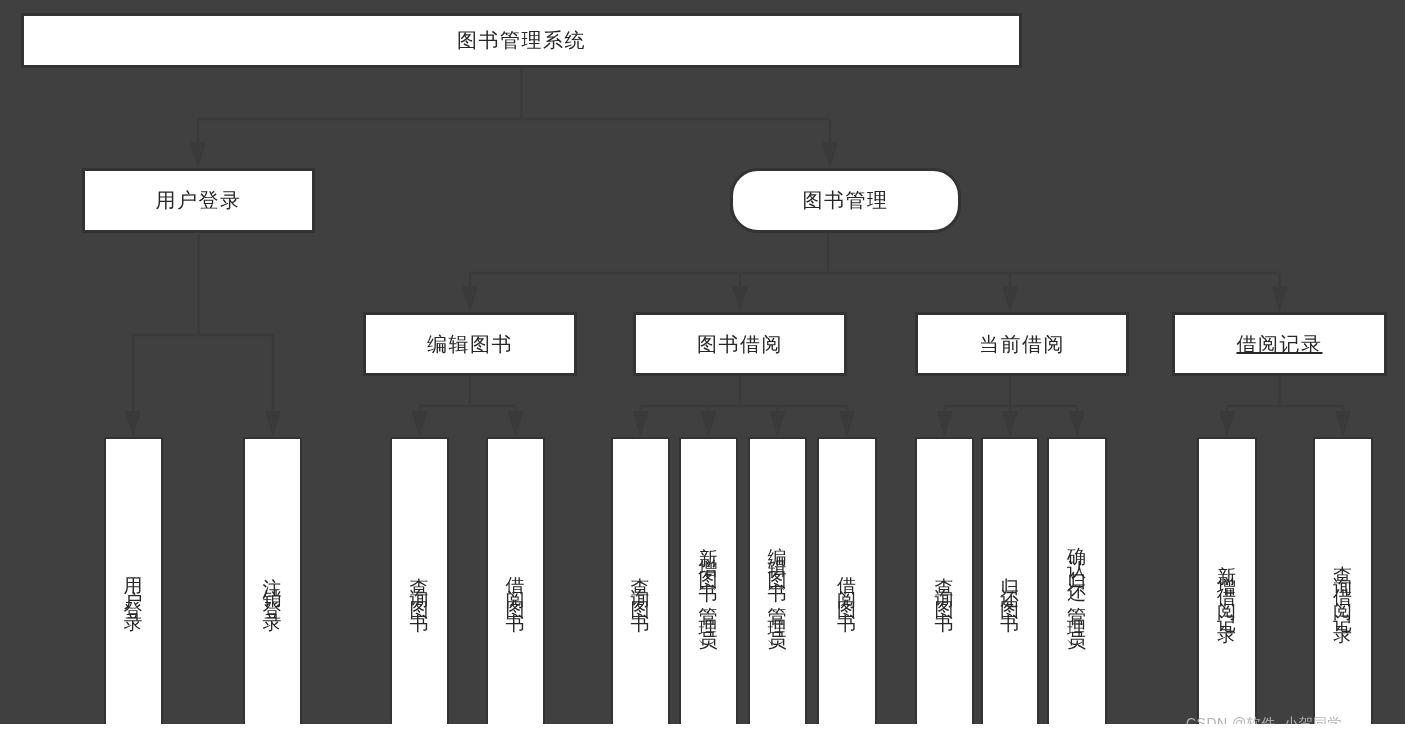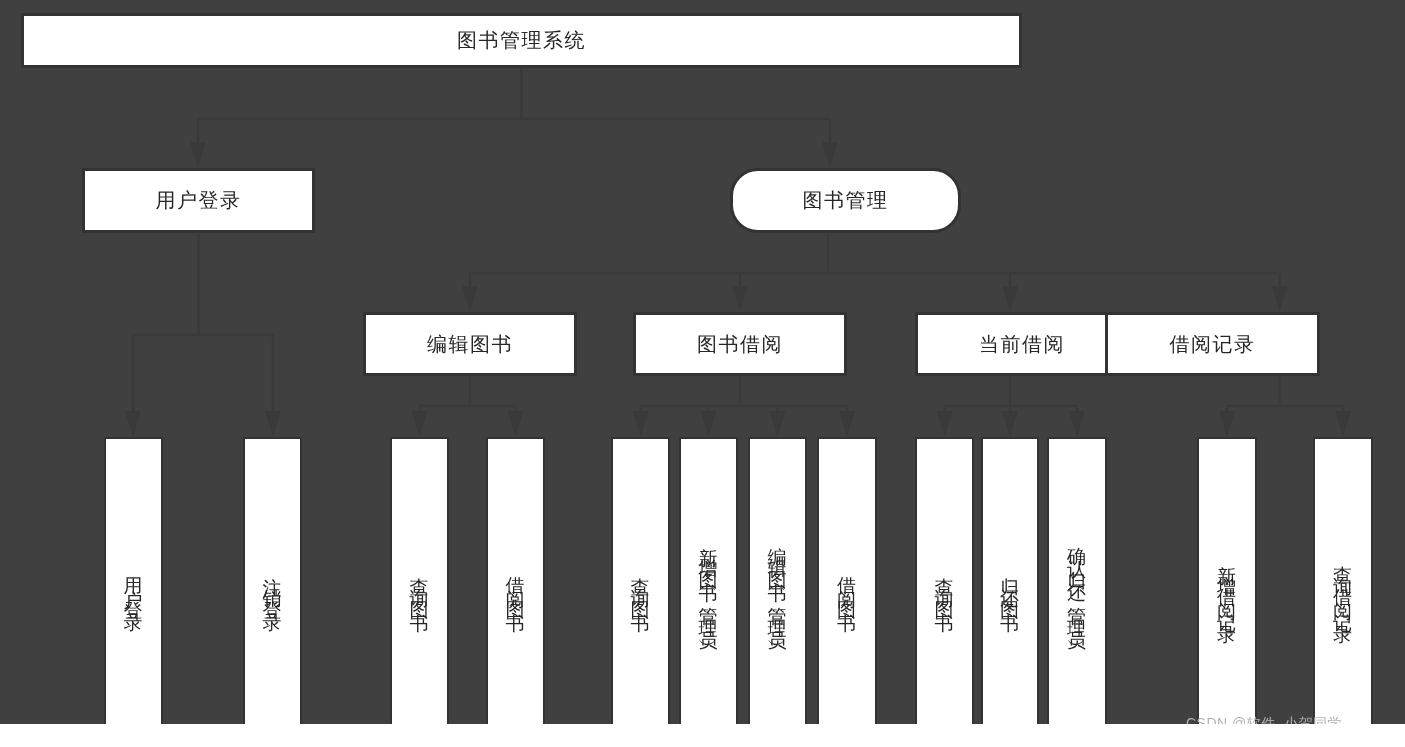--- a/index.html
+++ b/index.html
@@ -97,21 +97,21 @@
 
   <div class="node" style="left:363px;top:312px;width:214px;height:64px;">
     <span class="lbl">编辑图书</span>
   </div>
   <div class="node" style="left:633px;top:312px;width:214px;height:64px;">
     <span class="lbl">图书借阅</span>
   </div>
   <div class="node" style="left:903px;top:312px;width:214px;height:64px;margin-left:12px;">
     <span class="lbl">当前借阅</span>
   </div>
-  <div class="node" style="left:1105px;top:312px;width:215px;height:64px;">
+  <div class="node" style="left:1172px;top:312px;width:215px;height:64px;text-decoration:underline;">
     <span class="lbl">借阅记录</span>
   </div>
 
   <div class="node vnode" style="left:104px;top:437px;width:59px;height:298px;">
     <span class="lbl">用户登录</span>
   </div>
   <div class="node vnode" style="left:243px;top:437px;width:59px;height:298px;">
     <span class="lbl">注销登录</span>
   </div>
 

